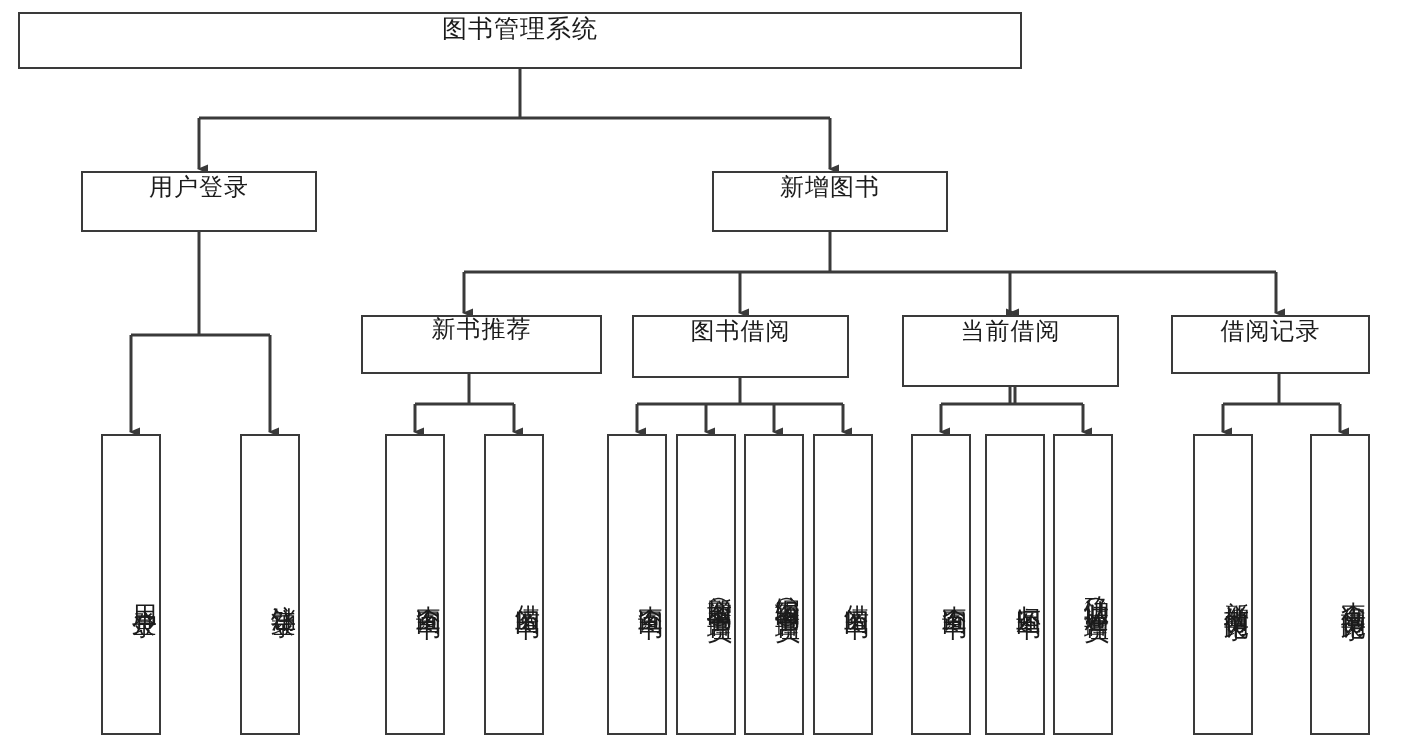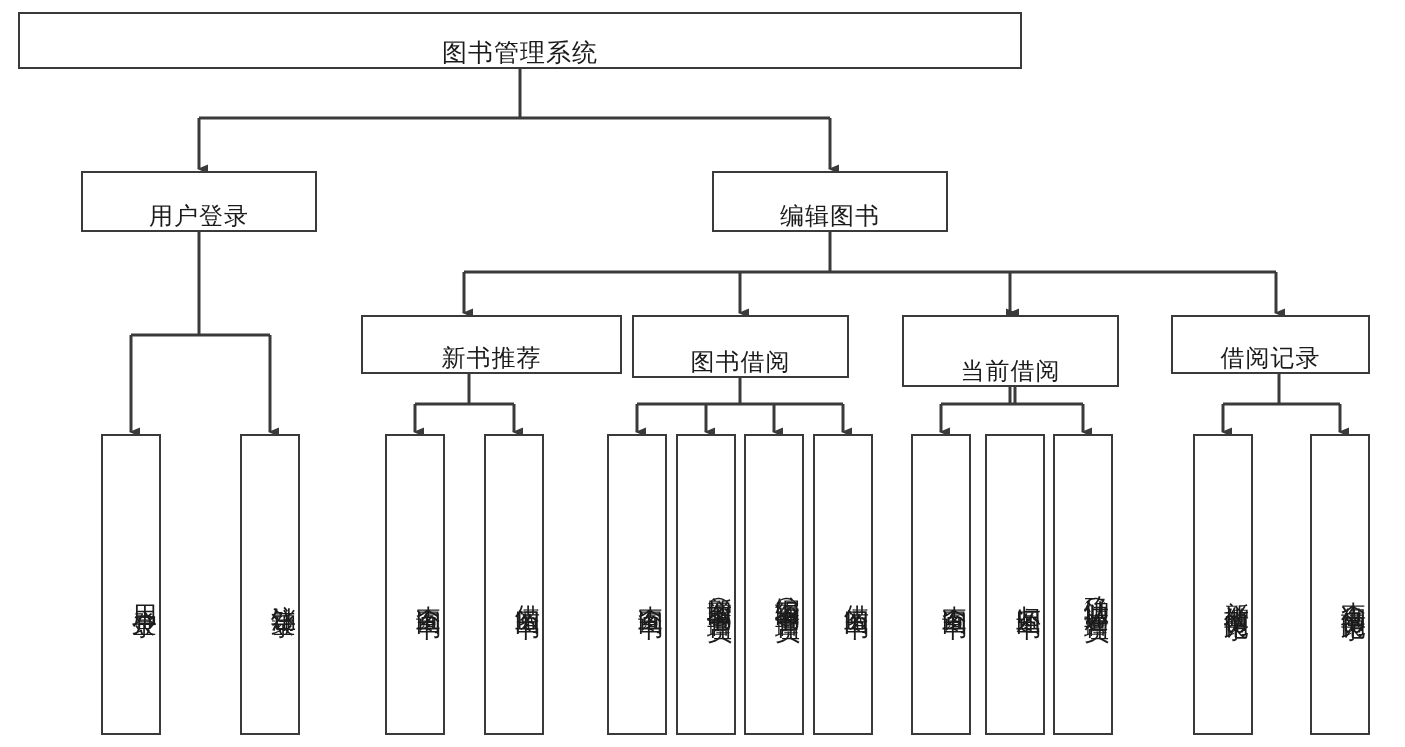--- a/index.html
+++ b/index.html
@@ -23,21 +23,21 @@
     top: 0;
     width: 1405px;
     height: 747px;
   }
   .node {
     position: absolute;
     box-sizing: border-box;
     border: 2.5px solid #3a3a3a;
     background: #ffffff;
     display: flex;
-    align-items: flex-end;
+    align-items: flex-start;
     justify-content: center;
     color: #1b1b1b;
   }
   .node.horiz {
     writing-mode: horizontal-tb;
   }
   .node.vert {
     writing-mode: vertical-rl;
     text-orientation: upright;
     align-items: flex-start;
@@ -111,23 +111,23 @@
   </svg>
 
   <div id="nodes-layer">
       <div class="node lvl1 horiz" style="left: 18px; top: 12px; width: 1004px; height: 57px;">
         <span class="node-label">图书管理系统</span>
       </div>
       <div class="node lvl2 horiz" style="left: 81px; top: 171px; width: 236px; height: 61px;">
         <span class="node-label">用户登录</span>
       </div>
       <div class="node lvl2 horiz" style="left: 712px; top: 171px; width: 236px; height: 61px;">
-        <span class="node-label">编辑图书</span>
+        <span class="node-label">新增图书</span>
       </div>
-      <div class="node lvl3 horiz" style="left: 361px; top: 315px; width: 261px; height: 59px;">
+      <div class="node lvl3 horiz" style="left: 361px; top: 315px; width: 241px; height: 59px; font-family: Liberation Mono, monospace;">
         <span class="node-label">新书推荐</span>
       </div>
       <div class="node lvl3 horiz" style="left: 632px; top: 315px; width: 217px; height: 63px;">
         <span class="node-label">图书借阅</span>
       </div>
       <div class="node lvl3 horiz" style="left: 902px; top: 315px; width: 217px; height: 72px;">
         <span class="node-label">当前借阅</span>
       </div>
       <div class="node lvl3 horiz" style="left: 1171px; top: 315px; width: 199px; height: 59px; font-family: Liberation Serif, serif;">
         <span class="node-label">借阅记录</span>

